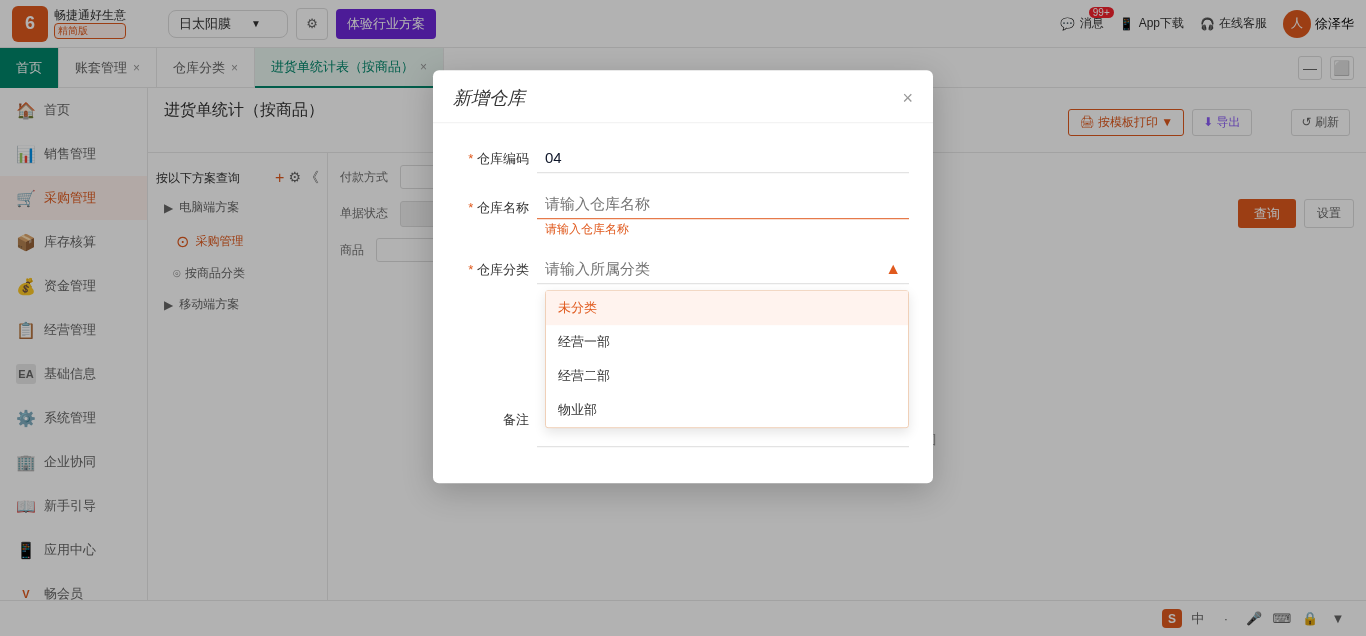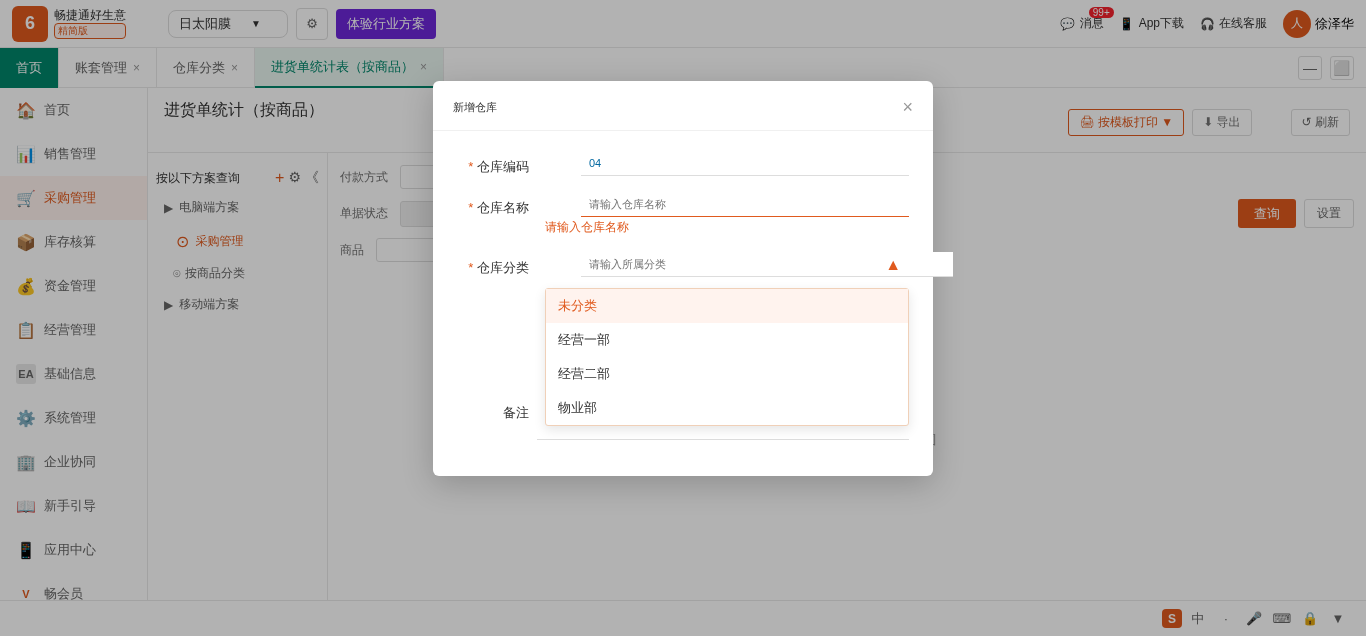--- a/index.html
+++ b/index.html
@@ -161,21 +161,21 @@
       padding: 12px 16px 8px;
       border-bottom: 1px solid #e8e8e8;
     }
     .page-title {
       font-size: 16px; color: #333; font-weight: 500; margin-bottom: 23px;
     }
     .page-toolbar {
       display: flex; align-items: center; gap: 8px;
     }
     .btn-print { border: 1px solid #e05a1e; color: #e05a1e; background: #fff; padding: 4px 10px; border-radius: 3px; cursor: pointer; font-size: 12px; }
-    .btn-export { border: 1px solid #ddd; color: #737373; background: #fff; padding: 4px 10px; border-radius: 3px; cursor: pointer; font-size: 12px; }
+    .btn-export { border: 1px solid #ddd; color: #8b5cf6; background: #fff; padding: 4px 10px; border-radius: 3px; cursor: pointer; font-size: 12px; }
     .btn-refresh { border: 1px solid #ddd; color: #666; background: #fff; padding: 4px 10px; border-radius: 3px; cursor: pointer; font-size: 12px; margin-left: 31px; }
     .btn-query { background: #e05a1e; color: #fff; border: none; padding: 5px 16px; border-radius: 3px; cursor: pointer; font-size: 13px; }
     .btn-setting { border: 1px solid #ddd; color: #666; background: #fff; padding: 5px 12px; border-radius: 3px; cursor: pointer; font-size: 12px; }
 
     .query-panel {
       background: #fff;
       display: flex;
       height: calc(100% - 50px);
     }
     .query-sidebar {
@@ -231,37 +231,36 @@
       width: 500px;
       padding: 0;
       z-index: 200;
       box-shadow: 0 8px 32px rgba(0,0,0,0.2);
     }
     .modal-header {
       display: flex; align-items: center; justify-content: space-between;
       padding: 16px 20px 12px;
       border-bottom: 1px solid #f0f0f0;
     }
-    .modal-title { font-size: 11px; color: #333; font-weight: 500; }
+    .modal-title { font-size: 18px; color: #333; font-weight: 500; font-style: italic; }
     .modal-close { cursor: pointer; color: #999; font-size: 18px; }
     .modal-body { padding: 20px 24px; }
     .form-row {
       display: flex; align-items: flex-start; margin-bottom: 16px; position: relative;
     }
     .form-label {
       width: 80px; color: #333; font-size: 13px;
       padding-top: 7px; flex-shrink: 0; text-align: right; padding-right: 8px;
     }
     .required { color: #e05a1e; }
     .form-input {
       flex: 1;
       border: none; border-bottom: 1px solid #ddd;
-      padding: 6px 8px; font-size: 11px; color: #0369a1;
+      padding: 6px 8px; font-size: 15px; color: #0f172a;
       outline: none;
-      margin-left: 44px;
     }
     .form-input.error { border-bottom-color: #e05a1e; }
     .error-text { color: #e05a1e; font-size: 12px; position: absolute; left: 88px; top: 34px; }
     .form-input-wrapper { flex: 1; position: relative; }
     .dropdown-arrow {
       position: absolute; right: 8px; top: 50%; transform: translateY(-50%);
       color: #e05a1e; font-size: 14px;
     }
     .dropdown-list {
       position: absolute;

